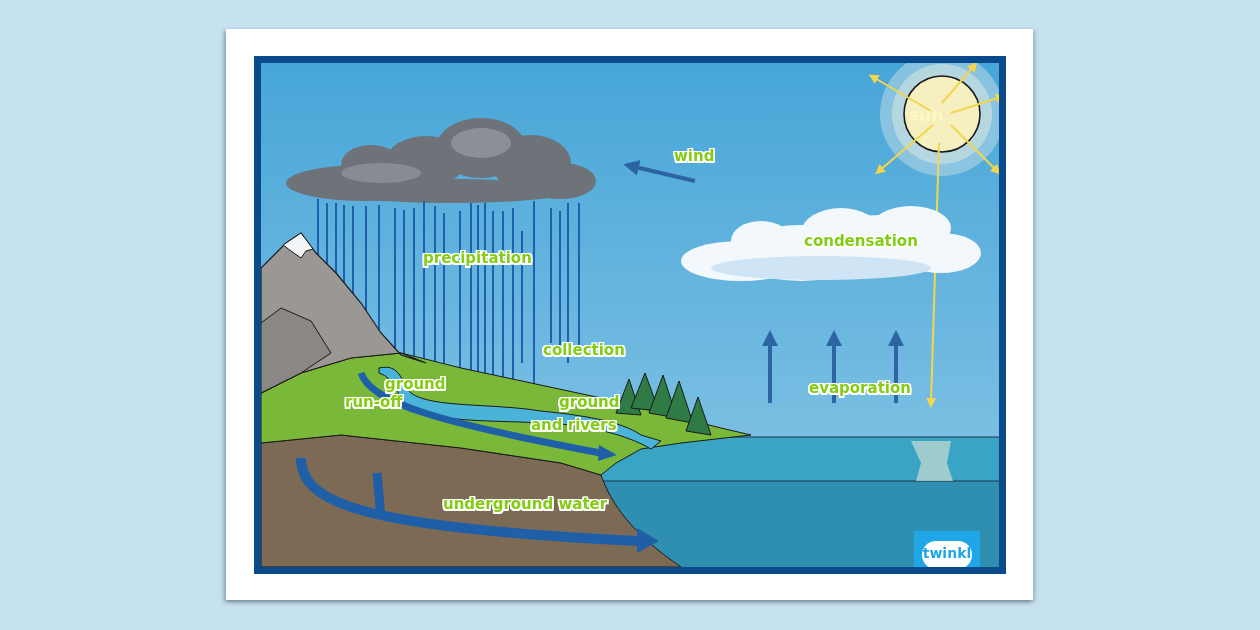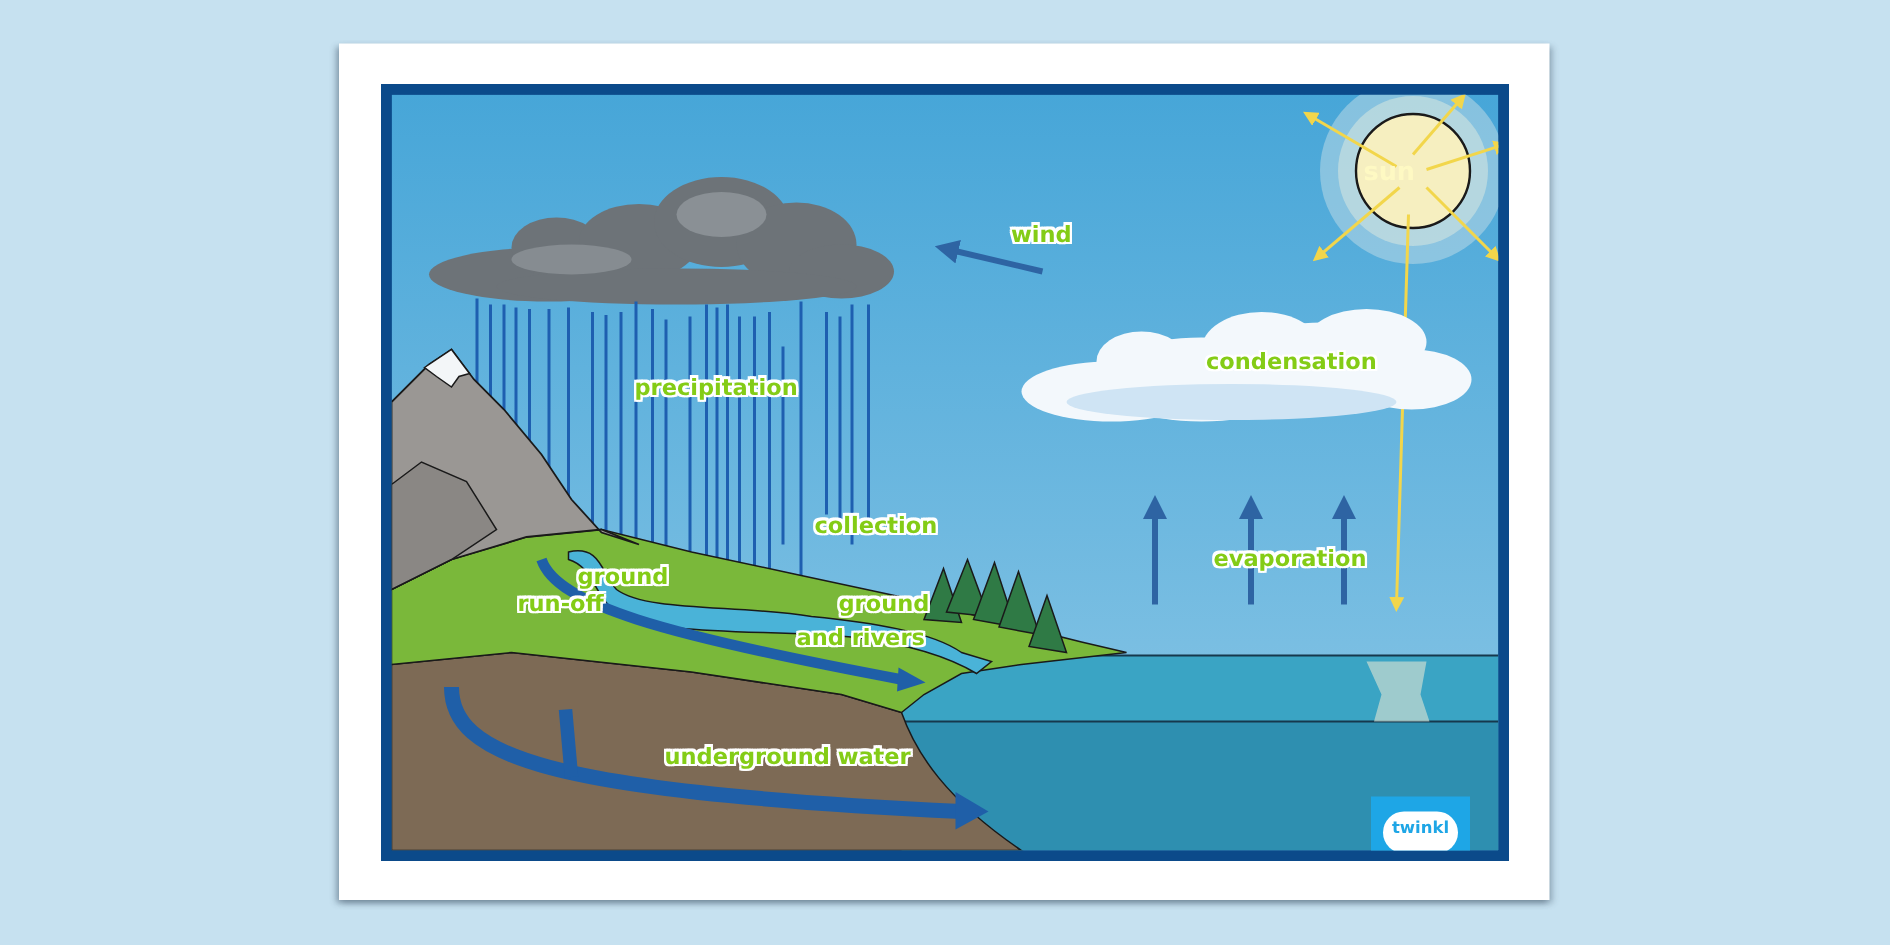--- a/index.html
+++ b/index.html
@@ -52,21 +52,21 @@
   .twinkl {
     position:absolute; left:653px; top:468px; width:66px; height:49px;
     background:#1ea6e6;
   }
   .twinkl-cloud {
     position:absolute; left:8px; top:10px; width:50px; height:28px;
     background:#fff; border-radius:16px;
   }
   .twinkl-text {
     position:absolute; left:0; top:14px; width:66px; text-align:center;
-    font-weight:bold; font-size:11px; color:#1ea6e6;
+    font-weight:bold; font-size:14px; color:#1ea6e6;
     font-family:"DejaVu Sans", sans-serif;
   }
 </style>
 </head>
 <body>
 
 <div class="sheet"></div>
 
 <div class="poster">
   <div class="poster-inner">
@@ -193,21 +193,21 @@
       <path d="M40,395 C40,440 100,465 380,478" fill="none" stroke="#1f5fa8" stroke-width="10"></path>
       <path d="M116,410 L120,455" fill="none" stroke="#1f5fa8" stroke-width="9"></path>
       <path d="M376,465 L398,478 L376,490 Z" fill="#1f5fa8"></path>
     </svg>
 
     <div class="sun-label">sun</div>
     <div class="label" style="left:385px; top:84px;">wind</div>
     <div class="label" style="left:515px; top:169px;">condensation</div>
     <div class="label" style="left:134px; top:186px;text-align:right;">precipitation</div>
     <div class="label" style="left:254px; top:278px;">collection</div>
-    <div class="label" style="left:520px; top:300px;">evaporation</div>
+    <div class="label" style="left:520px; top:316px;">evaporation</div>
     <div class="label" style="left:56px; top:312px;margin-left:40px;">ground</div>
     <div class="label" style="left:56px; top:330px;">run-off</div>
     <div class="label" style="left:270px; top:330px;">ground</div>
     <div class="label" style="left:242px; top:353px;">and rivers</div>
     <div class="label" style="left:154px; top:432px;">underground water</div>
 
     <div class="twinkl">
       <div class="twinkl-cloud"></div>
       <div class="twinkl-text">twinkl</div>
     </div>

